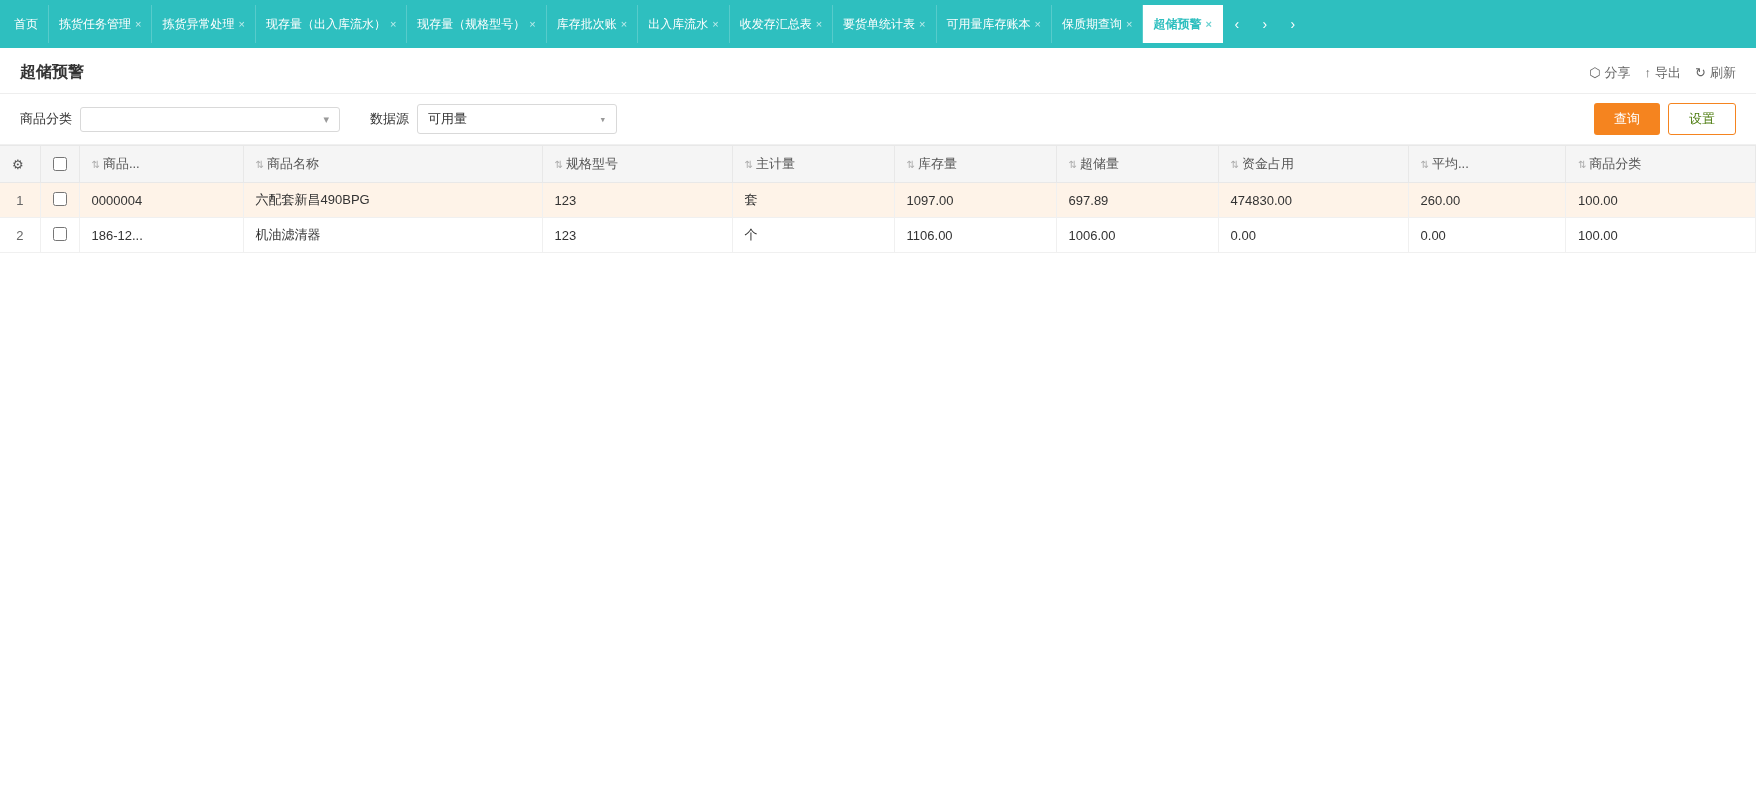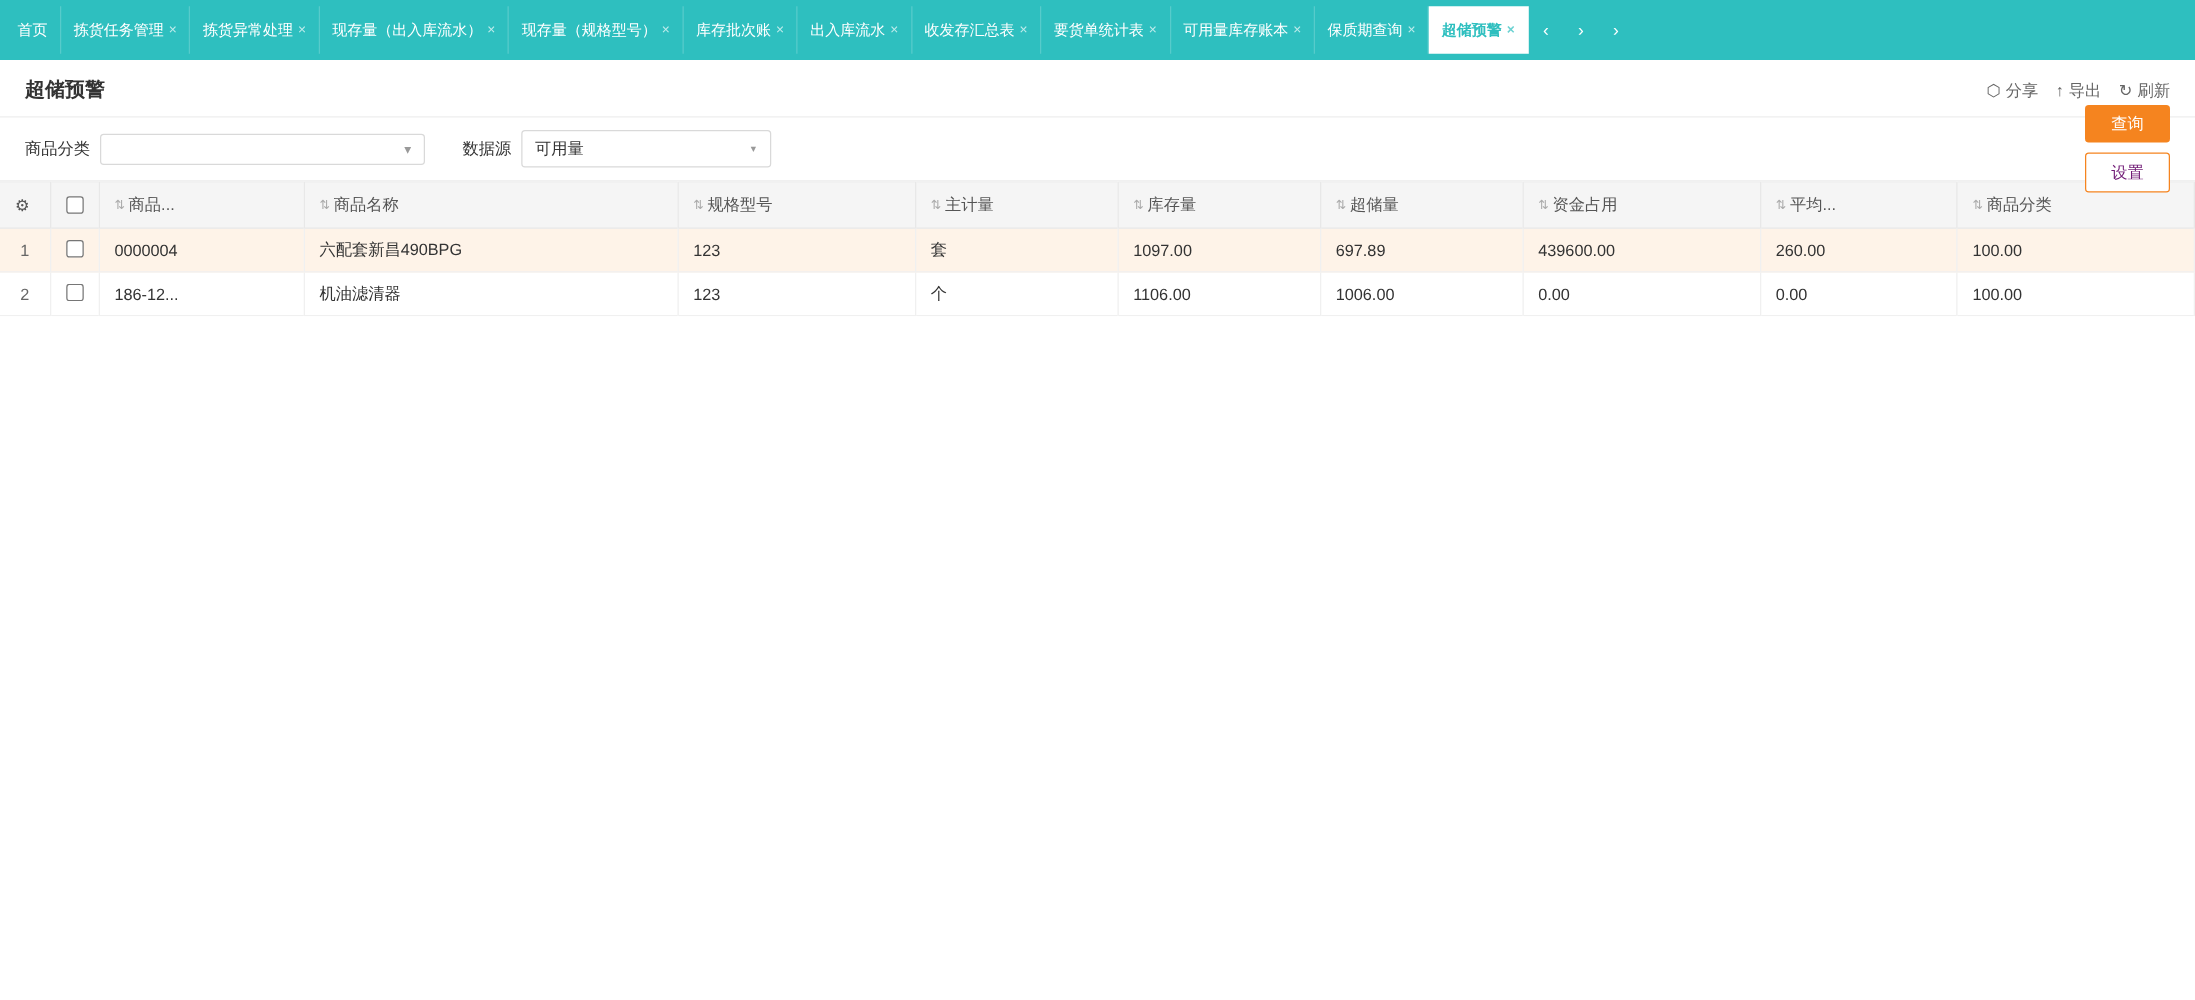--- a/index.html
+++ b/index.html
@@ -117,21 +117,21 @@
       background: #f5841f;
       color: #fff;
       border: none;
       border-radius: 3px;
       padding: 6px 20px;
       font-size: 13px;
       cursor: pointer;
     }
     .btn-settings {
       background: #fff;
-      color: #701a75;
+      color: #4d7c0f;
       border: 1px solid #f5841f;
       border-radius: 3px;
       padding: 6px 20px;
       font-size: 13px;
       cursor: pointer;
     }
 
     
     .table-wrapper {
       padding: 0 0;
@@ -275,21 +275,21 @@
         <span class="arrow">▾</span>
       </div>
     </div>
     <div class="filter-item">
       <span class="filter-label">数据源</span>
       <div class="filter-select" style="min-width:200px;font-family:Liberation Mono, monospace;">
         <span>可用量</span>
         <span class="arrow">▾</span>
       </div>
     </div>
-    <div style="position:absolute; right:20px; display:flex; gap:8px;flex-direction:column;">
+    <div style="position:absolute; right:20px; display:flex; gap:8px;">
       <button class="btn-query">查询</button>
       <button class="btn-settings">设置</button>
     </div>
   </div>
 
   <div class="table-wrapper">
     <table>
       <thead>
         <tr>
           <th class="gear-icon-cell">
@@ -363,21 +363,21 @@
     <td class="row-number">1</td>
     <td class="checkbox-cell">
       <input type="checkbox" style="">
     </td>
     <td>0000004</td>
     <td>六配套新昌490BPG</td>
     <td>123</td>
     <td>套</td>
     <td>1097.00</td>
     <td>697.89</td>
-    <td>439600.00</td>
+    <td>474830.00</td>
     <td>260.00</td>
     <td>100.00</td>
   </tr>
           <tr>
     <td class="row-number">2</td>
     <td class="checkbox-cell">
       <input type="checkbox" style="">
     </td>
     <td>186-12...</td>
     <td>机油滤清器</td>

